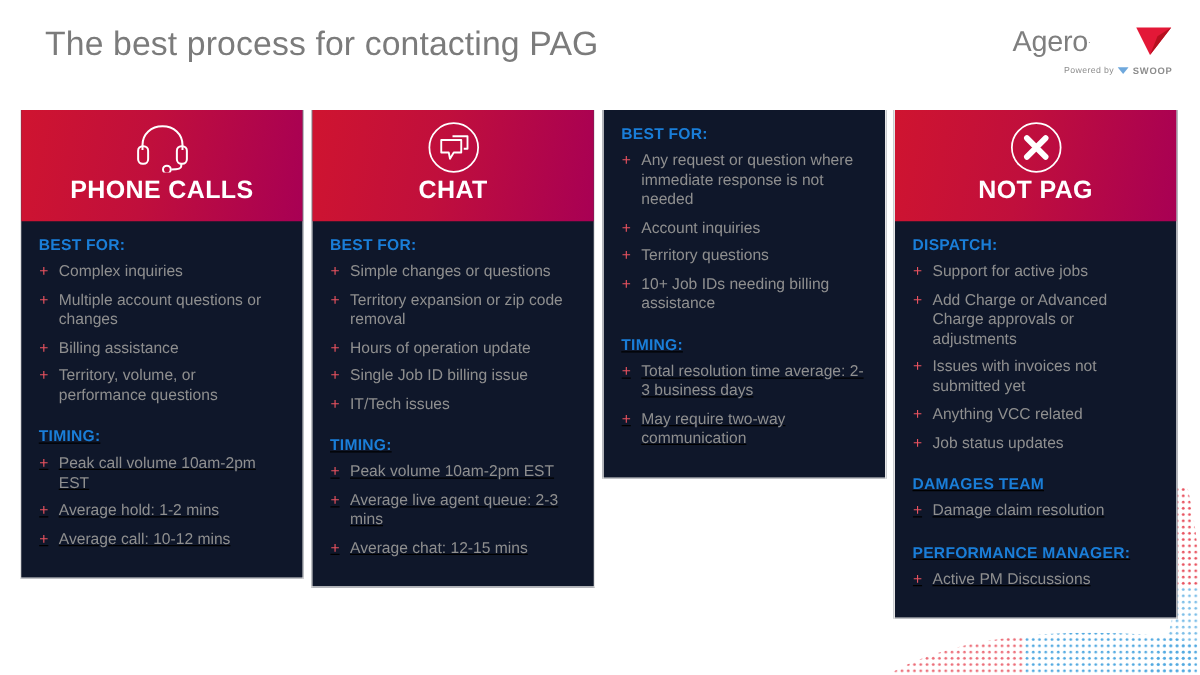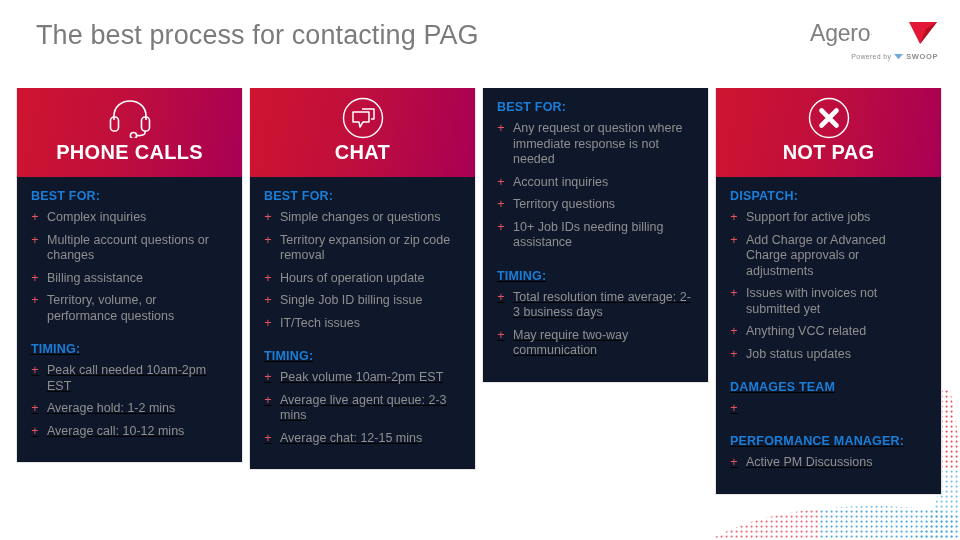--- a/index.html
+++ b/index.html
@@ -261,21 +261,21 @@
               <span class="bullet-plus">+</span>
               <span class="bullet-text">Territory, volume, or performance questions</span>
             </li>
         </ul>
       </div>
       <div class="section">
         <div class="section-head">TIMING:</div>
         <ul class="bullets">
           <li class="bullet">
               <span class="bullet-plus">+</span>
-              <span class="bullet-text">Peak call needed 10am-2pm EST</span>
+              <span class="bullet-text">Peak call volume 10am-2pm EST</span>
             </li>
           <li class="bullet">
               <span class="bullet-plus">+</span>
               <span class="bullet-text">Average hold: 1-2 mins</span>
             </li>
           <li class="bullet">
               <span class="bullet-plus">+</span>
               <span class="bullet-text">Average call: 10-12 mins</span>
             </li>
         </ul>
@@ -413,20 +413,21 @@
               <span class="bullet-plus">+</span>
               <span class="bullet-text">Job status updates</span>
             </li>
         </ul>
       </div>
       <div class="section">
         <div class="section-head">DAMAGES TEAM</div>
         <ul class="bullets">
           <li class="bullet">
               <span class="bullet-plus">+</span>
+              <span class="bullet-text">Damage claim resolution</span>
             </li>
         </ul>
       </div>
       <div class="section">
         <div class="section-head">PERFORMANCE MANAGER:</div>
         <ul class="bullets">
           <li class="bullet">
               <span class="bullet-plus">+</span>
               <span class="bullet-text">Active PM Discussions</span>
             </li>

